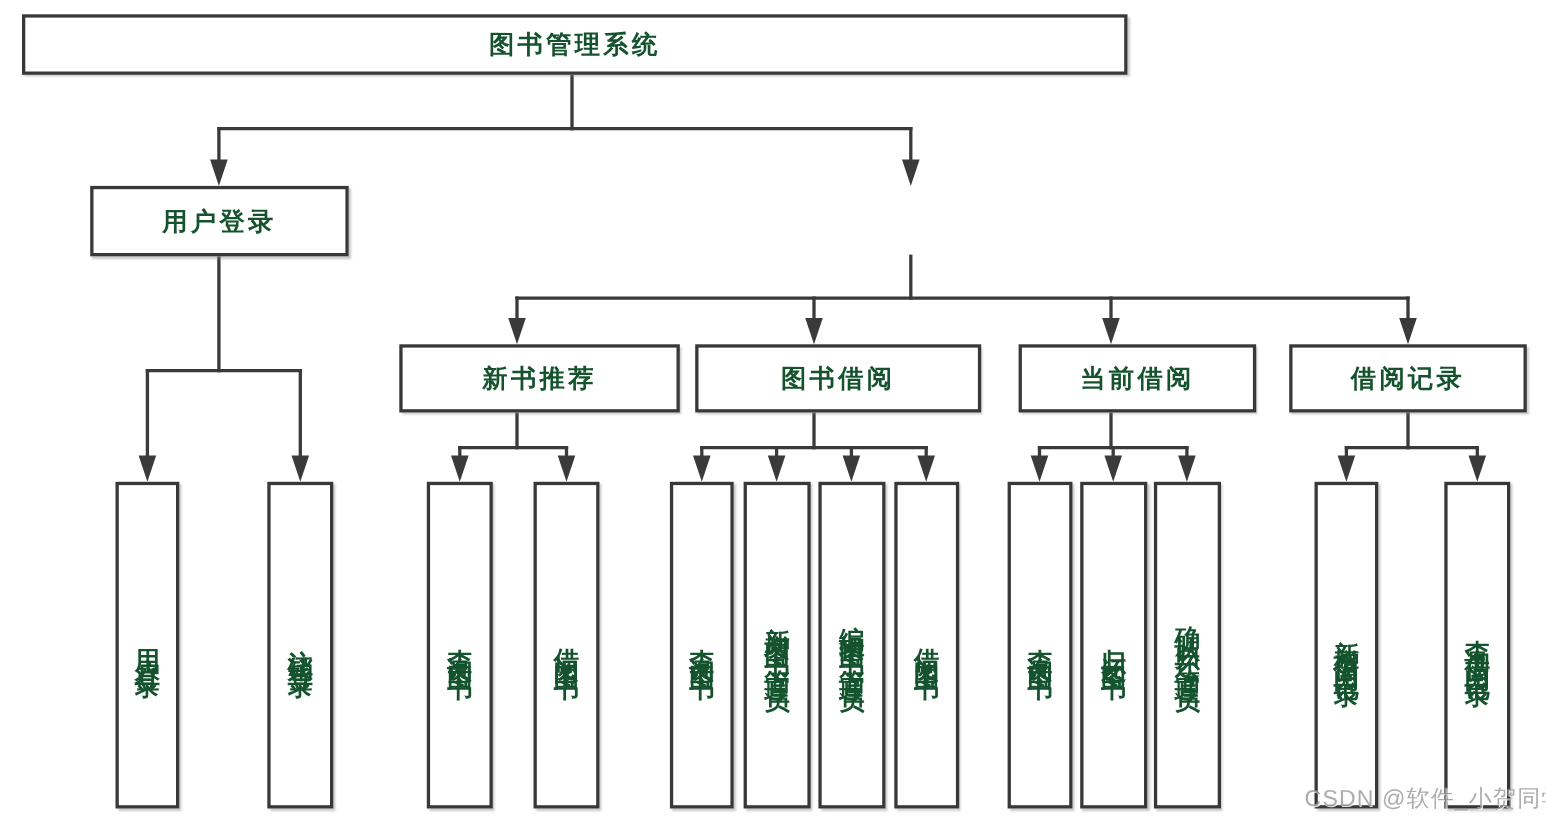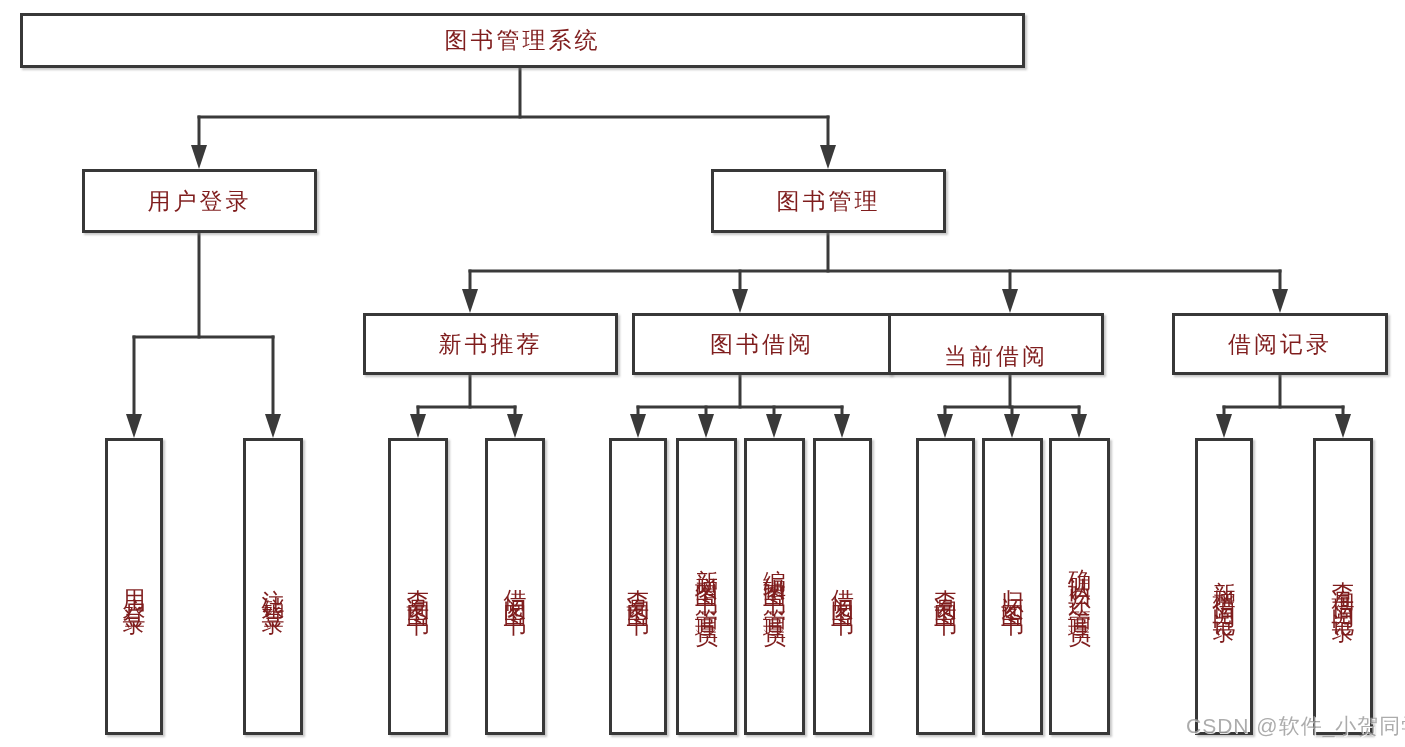--- a/index.html
+++ b/index.html
@@ -30,21 +30,22 @@
     display: flex;
     align-items: center;
     justify-content: center;
     color: #212121;
     box-shadow: 2px 2px 2px rgba(130,130,130,0.45);
   }
   .node .lbl {
     font-size: 23px;
     letter-spacing: 3px;
     white-space: nowrap;
-    color: #7f1d1d;
+    color: #14532d;
+    font-weight: bold;
   }
   .node.vert .lbl {
     writing-mode: vertical-rl;
     text-orientation: mixed;
     letter-spacing: 8px;
     white-space: normal;
     line-height: 1;
     font-size: 23px;
   }
   .watermark {
@@ -155,31 +156,28 @@
     </g>
   </svg>
 
   <div class="node" style="left:20px; top:13px; width:1005px; height:55px;">
     <span class="lbl">图书管理系统</span>
   </div>
 
   <div class="node" style="left:82px; top:169px; width:235px; height:64px;">
     <span class="lbl">用户登录</span>
   </div>
-  <div class="node" style="left:711px; top:169px; width:235px; height:64px;">
-    <span class="lbl">图书管理</span>
-  </div>
 
   <div class="node" style="left:363px; top:313px; width:255px; height:62px;">
     <span class="lbl">新书推荐</span>
   </div>
   <div class="node" style="left:632px; top:313px; width:260px; height:62px;justify-content:center;">
     <span class="lbl">图书借阅</span>
   </div>
-  <div class="node" style="left:888px; top:313px; width:216px; height:62px;align-items:flex-end;">
+  <div class="node" style="left:926px; top:313px; width:216px; height:62px;">
     <span class="lbl">当前借阅</span>
   </div>
   <div class="node" style="left:1172px; top:313px; width:216px; height:62px;">
     <span class="lbl">借阅记录</span>
   </div>
 
   <div class="node vert" style="left:105px; top:438px; width:58px; height:297px;">
     <span class="lbl">用户登录</span>
   </div>
   <div class="node vert" style="left:243px; top:438px; width:60px; height:297px;">

